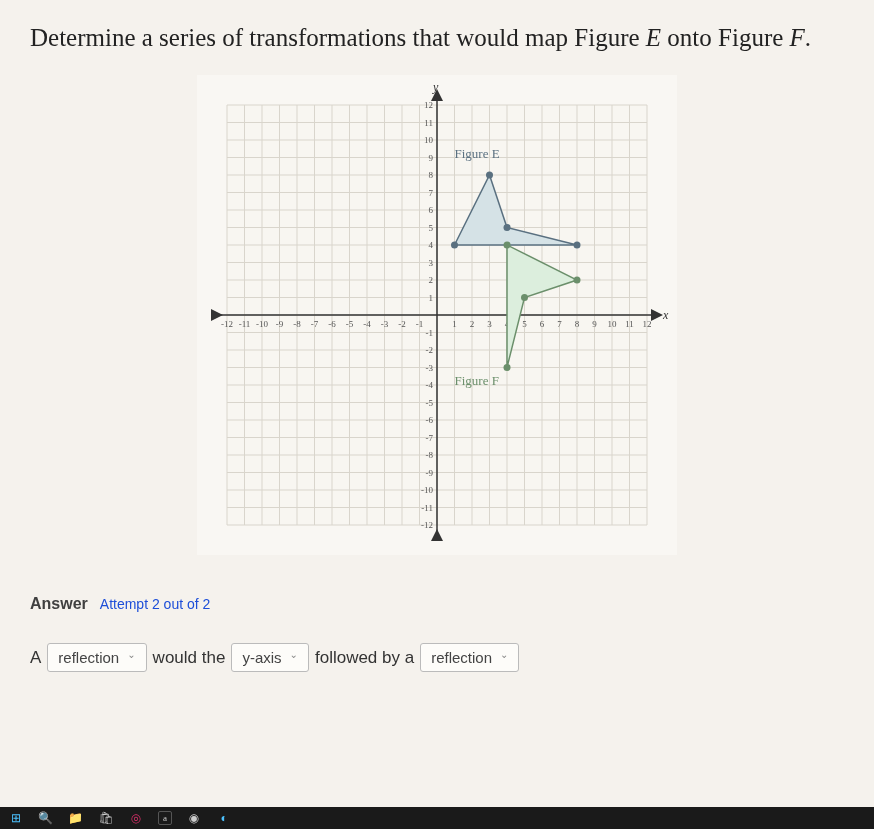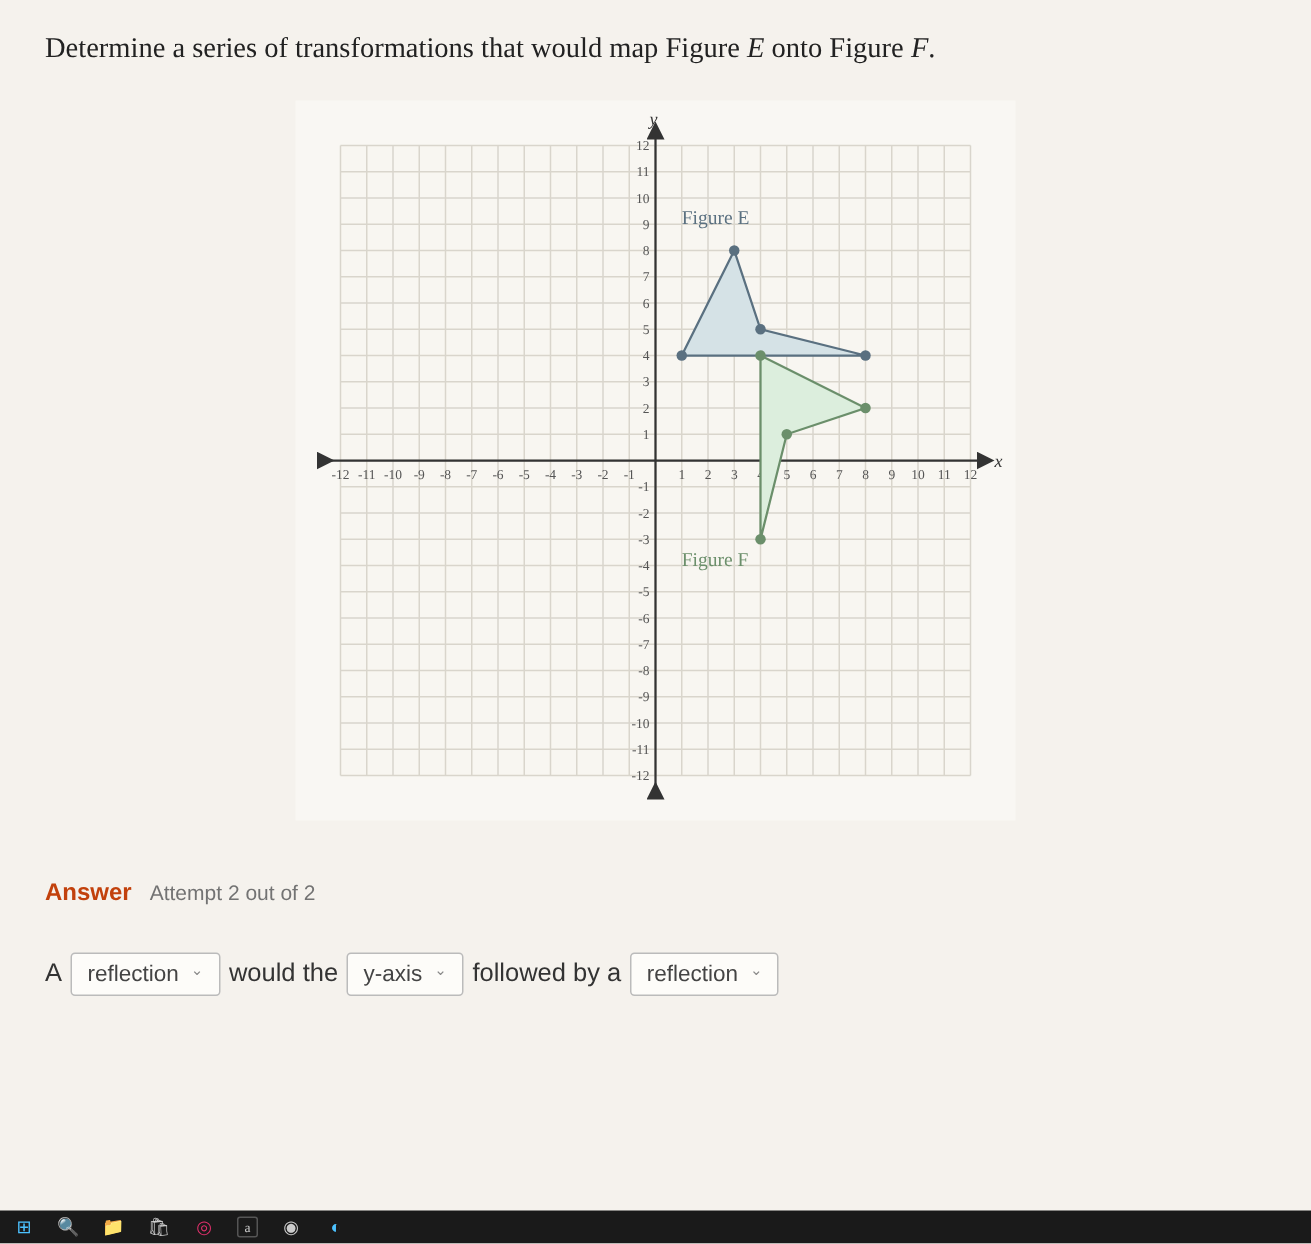--- a/index.html
+++ b/index.html
@@ -5,46 +5,46 @@
     * { box-sizing: border-box; margin: 0; padding: 0; }
     body {
       font-family: Georgia, 'Times New Roman', serif;
       background: #f5f2ed;
       width: 874px;
       height: 829px;
       padding: 20px 30px;
       position: relative;
     }
     .prompt {
-      font-size: 19px;
+      font-size: 25px;
       color: #222;
       margin-bottom: 20px;
       line-height: 1.4;
     }
     .prompt .var { font-style: italic; font-family: 'Times New Roman', serif; }
     .graph-container {
       display: flex;
       justify-content: center;
       margin: 10px 0 40px 0;
     }
     .graph {
       background: #f9f7f3;
       border: none;
     }
     .answer-section {
       margin-top: 30px;
       font-size: 16px;
     }
     .answer-label {
       font-weight: bold;
-      color: #c2410c;
+      color: #404040;
       font-family: -apple-system, Arial, sans-serif;
     }
     .attempt-text {
-      color: #737373;
+      color: #1d4ed8;
       font-size: 14px;
       margin-left: 8px;
       font-family: -apple-system, Arial, sans-serif;
     }
     .answer-builder {
       margin-top: 30px;
       font-size: 17px;
       color: #333;
       display: flex;
       align-items: center;

